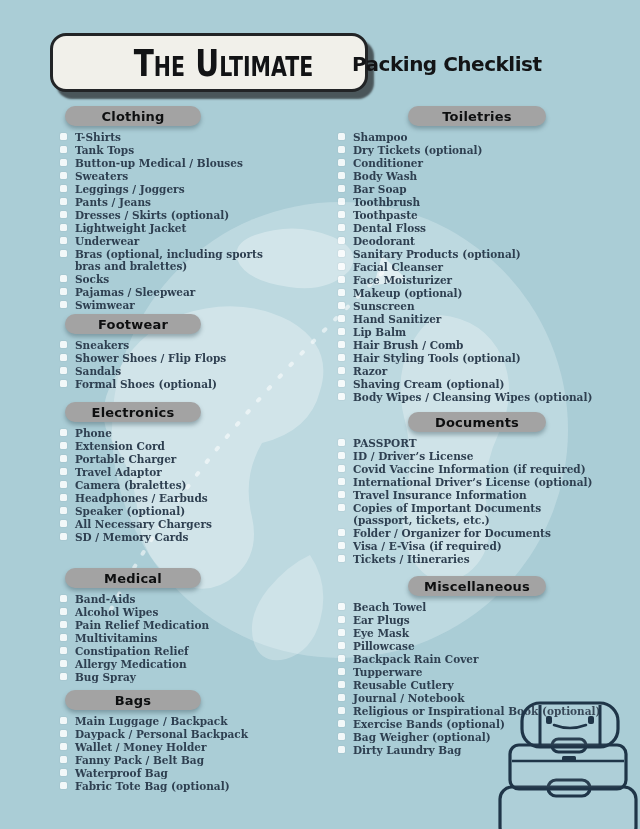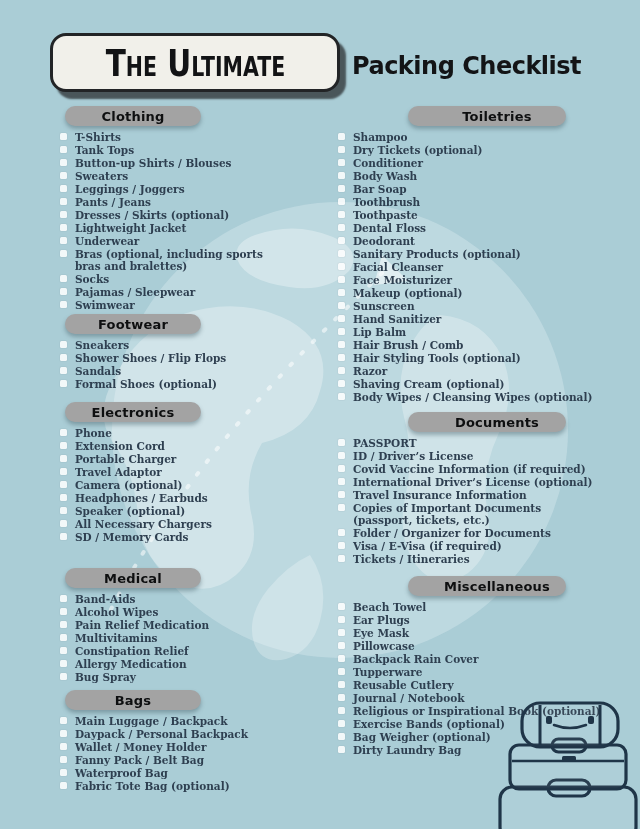--- a/index.html
+++ b/index.html
@@ -13,32 +13,32 @@
   .stage{position:absolute;inset:0;width:640px;height:829px;}
 
   
   .globe-wm{position:absolute;left:10px;top:195px;width:580px;height:500px;pointer-events:none;}
 
   
   .title-badge{
     position:absolute;left:50px;top:33px;width:284px;height:53px;
     background:#f1f0ea;border:3px solid #222426;border-radius:16px;
     box-shadow:6px 7px 2px rgba(42,46,48,0.75);
-    display:flex;align-items:center;justify-content:center;
+    display:flex;align-items:center;justify-content:center;padding-left:28px;
   }
   .title-text{
     font-family:"DejaVu Sans", sans-serif;
     font-variant:small-caps;
     font-weight:bold;font-size:36px;color:#121315;
     letter-spacing:0px;transform:scaleX(0.82) scaleY(1.05);white-space:nowrap;
   }
   .subtitle{
     position:absolute;left:352px;top:52px;width:260px;
     font-family:"DejaVu Sans", sans-serif;font-weight:bold;
-    font-size:24px;color:#131416;letter-spacing:-0.5px;white-space:nowrap;
+    font-size:20px;color:#131416;letter-spacing:-0.5px;white-space:nowrap;
   }
 
   
   .col{position:absolute;top:0;height:829px;}
   .col-left{left:52px;width:272px;}
   .col-right{left:330px;width:302px;}
   .section{position:absolute;left:0;width:100%;}
 
   #sec-clothing{top:106px;}
   #sec-footwear{top:314px;}
@@ -49,21 +49,21 @@
   #sec-documents{top:412px;}
   #sec-miscellaneous{top:576px;}
 
   .pill{
     height:20px;border-radius:12px;background:#a3a3a3;
     box-shadow:0 3px 4px rgba(70,95,105,0.45);
     display:flex;align-items:center;justify-content:center;
     margin-bottom:5px;
   }
   .col-left .pill{margin-left:13px;width:136px;}
-  .col-right .pill{margin-left:78px;width:138px;padding-left:20px;}
+  .col-right .pill{margin-left:78px;width:138px;}
   .pill-label{
     font-family:"DejaVu Sans", sans-serif;font-weight:bold;
     font-size:13px;color:#0e0f10;letter-spacing:0.2px;
   }
 
   ul.items{list-style:none;margin:5px;padding:0;}
   li.item{display:flex;align-items:flex-start;margin-bottom:1px;line-height:12px;}
   .cb{
     flex:0 0 auto;width:7px;height:7px;margin:2px 8px 0 3px;
     background:rgba(255,255,255,0.85);border-radius:1.5px;
@@ -108,21 +108,21 @@
           <li class="item">
             <span class="cb"></span>
             <span class="lbl">T-Shirts</span>
           </li>
           <li class="item">
             <span class="cb"></span>
             <span class="lbl">Tank Tops</span>
           </li>
           <li class="item">
             <span class="cb"></span>
-            <span class="lbl">Button-up Shirts / Blouses</span>
+            <span class="lbl">Button-up Medical / Blouses</span>
           </li>
           <li class="item">
             <span class="cb"></span>
             <span class="lbl">Sweaters</span>
           </li>
           <li class="item">
             <span class="cb"></span>
             <span class="lbl">Leggings / Joggers</span>
           </li>
           <li class="item">
@@ -198,21 +198,21 @@
           <li class="item">
             <span class="cb"></span>
             <span class="lbl">Portable Charger</span>
           </li>
           <li class="item">
             <span class="cb"></span>
             <span class="lbl">Travel Adaptor</span>
           </li>
           <li class="item">
             <span class="cb"></span>
-            <span class="lbl">Camera (optional)</span>
+            <span class="lbl">Camera (bralettes)</span>
           </li>
           <li class="item">
             <span class="cb"></span>
             <span class="lbl">Headphones / Earbuds</span>
           </li>
           <li class="item">
             <span class="cb"></span>
             <span class="lbl">Speaker (optional)</span>
           </li>
           <li class="item">

